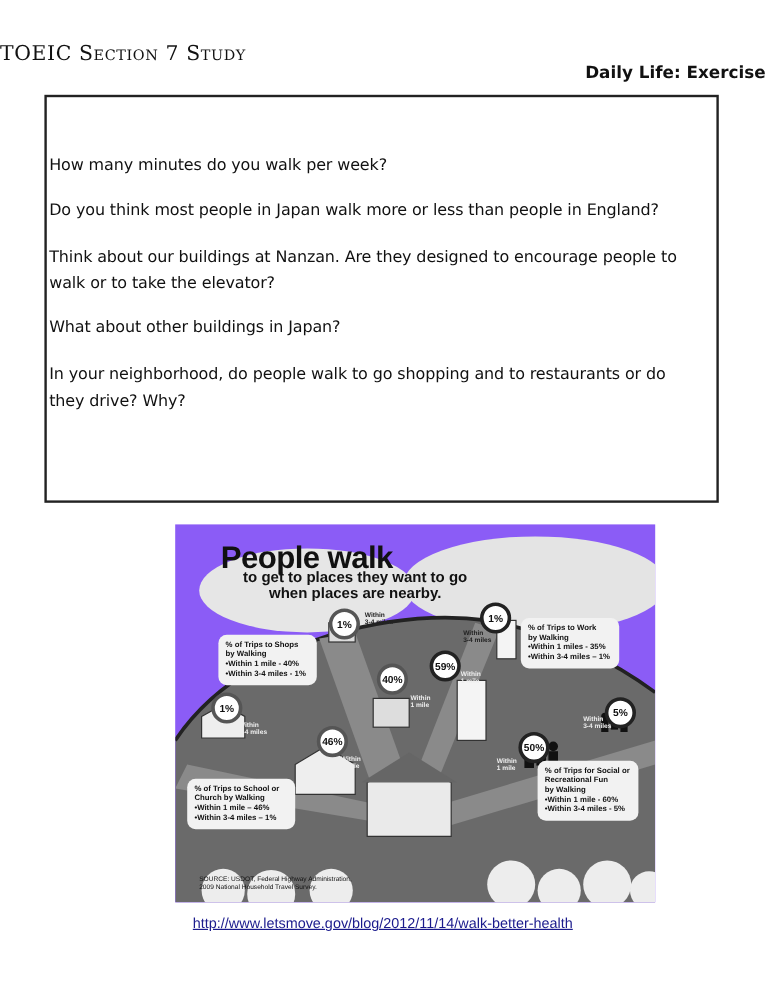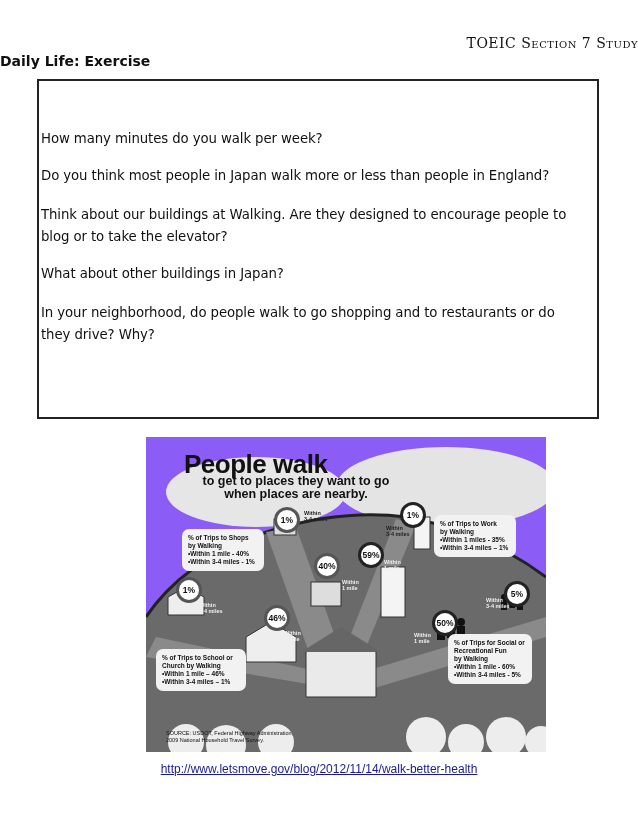--- a/index.html
+++ b/index.html
@@ -1,18 +1,18 @@
 <!DOCTYPE html>
 <html><head>
 <meta charset="utf-8">
 <style>
   html,body{margin:0;padding:0;background:#fff;}
   body{width:638px;height:826px;position:relative;overflow:hidden;font-family:"DejaVu Sans",sans-serif;color:#111;}
-  .title{position:absolute;left:0;width:638px;top:35px;text-align:right;font-family:"DejaVu Serif",serif;font-size:14px;letter-spacing:.5px;font-variant:small-caps;}
-  .subtitle{position:absolute;left:0;width:638px;top:53px;text-align:left;font-size:14px;font-weight:bold;}
+  .title{position:absolute;left:0;width:638px;top:35px;text-align:left;font-family:"DejaVu Serif",serif;font-size:17px;letter-spacing:.5px;font-variant:small-caps;}
+  .subtitle{position:absolute;left:0;width:638px;top:53px;text-align:right;font-size:14px;font-weight:bold;}
   .box{position:absolute;left:37px;top:79px;width:562px;height:340px;border:2.5px solid #222;box-sizing:border-box;}
   .after{position:absolute;left:0;width:100%;top:1px;text-align:center;font-size:10px;}
   .q{position:absolute;left:2px;font-size:13.3px;line-height:22px;width:550px;letter-spacing:-.1px;}
   .info{position:absolute;left:146px;top:437px;width:400px;height:315px;background:#8b5cf6;overflow:hidden;}
   .info svg{position:absolute;left:0;top:0;}
   .ititle{position:absolute;left:38px;top:12px;font-family:"Liberation Sans",sans-serif;font-weight:bold;font-size:26px;letter-spacing:-.5px;}
   .isub{position:absolute;left:40px;top:38px;font-family:"Liberation Sans",sans-serif;font-weight:bold;font-size:12.5px;line-height:13px;width:220px;text-align:center;}
   .callout{position:absolute;background:#f2f2f2;border-radius:7px;font-family:"Liberation Sans",sans-serif;font-weight:bold;font-size:6.5px;line-height:8px;padding:5px 6px;box-sizing:border-box;}
   .pin{position:absolute;width:26px;height:26px;border-radius:50%;background:#fff;border:3px solid #555;box-sizing:border-box;display:flex;align-items:center;justify-content:center;font-family:"Liberation Sans",sans-serif;font-weight:bold;font-size:8.5px;}
   .pin.dark{border-color:#222;}
@@ -23,21 +23,21 @@
 </style>
 </head>
 <body>
 
 <div class="title">TOEIC Section 7 Study</div>
 <div class="subtitle">Daily Life: Exercise</div>
 
 <div class="box">
   <div class="q" style="top:84px"><span>Do you think most people in Japan walk more or less than people in England?</span></div>
   <div class="q" style="top:47px"><span>How many minutes do you walk per week?</span></div>
-  <div class="q" style="top:123px"><span>Think about our buildings at Walking. Are they designed to encourage people to</span><br><span>blog or to take the elevator?</span></div>
+  <div class="q" style="top:123px"><span>Think about our buildings at Nanzan. Are they designed to encourage people to</span><br><span>walk or to take the elevator?</span></div>
   <div class="q" style="top:182px"><span>What about other buildings in Japan?</span></div>
   <div class="q" style="top:221px"><span>In your neighborhood, do people walk to go shopping and to restaurants or do</span><br><span>they drive?  Why?</span></div>
 </div>
 
 <div class="info">
   <svg width="400" height="315" viewBox="0 0 400 315">
     <ellipse cx="110" cy="55" rx="90" ry="35" fill="#e6e6e6"></ellipse>
     <ellipse cx="300" cy="50" rx="110" ry="40" fill="#e4e4e4"></ellipse>
     <path d="M0 180 Q40 120 130 92 Q200 72 260 80 Q340 95 400 140 L400 315 L0 315 Z" fill="#6a6a6a"></path>
     <path d="M0 180 Q40 120 130 92 Q200 72 260 80 Q340 95 400 140" fill="none" stroke="#222" stroke-width="3"></path>

